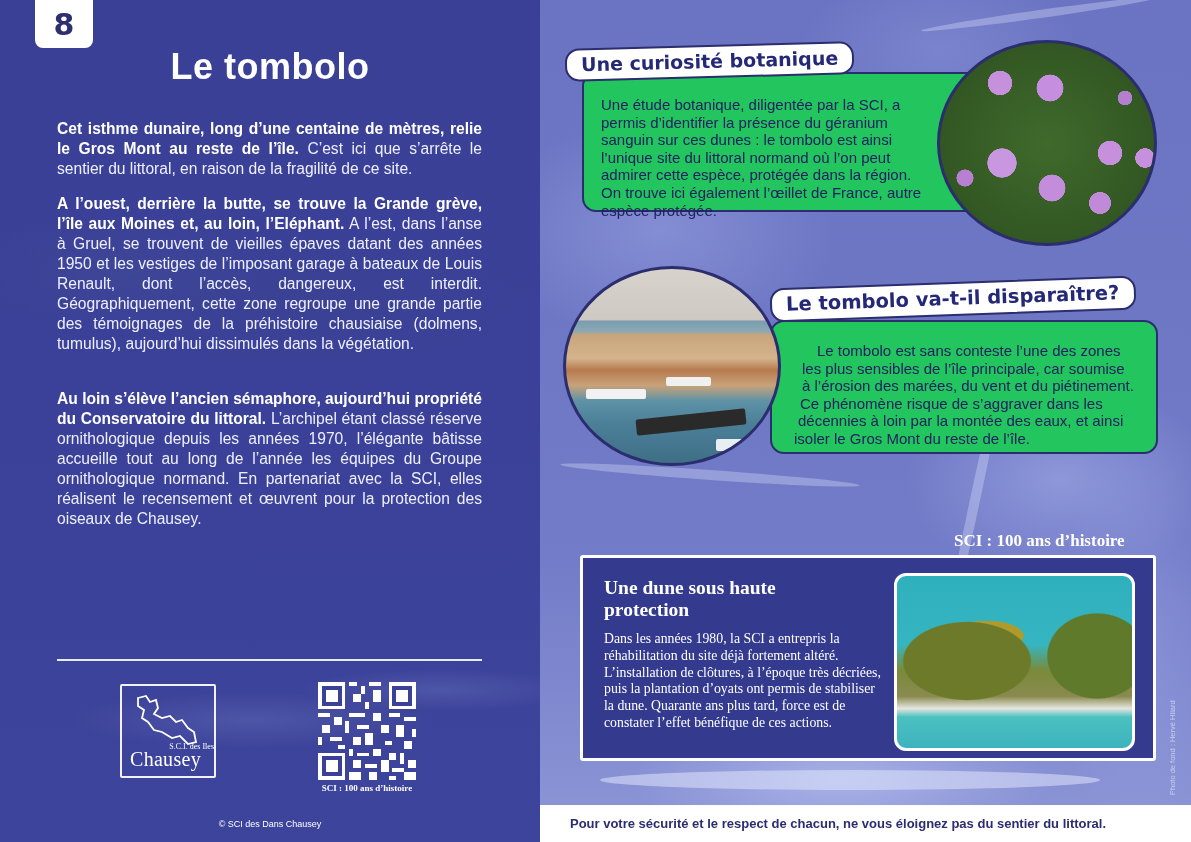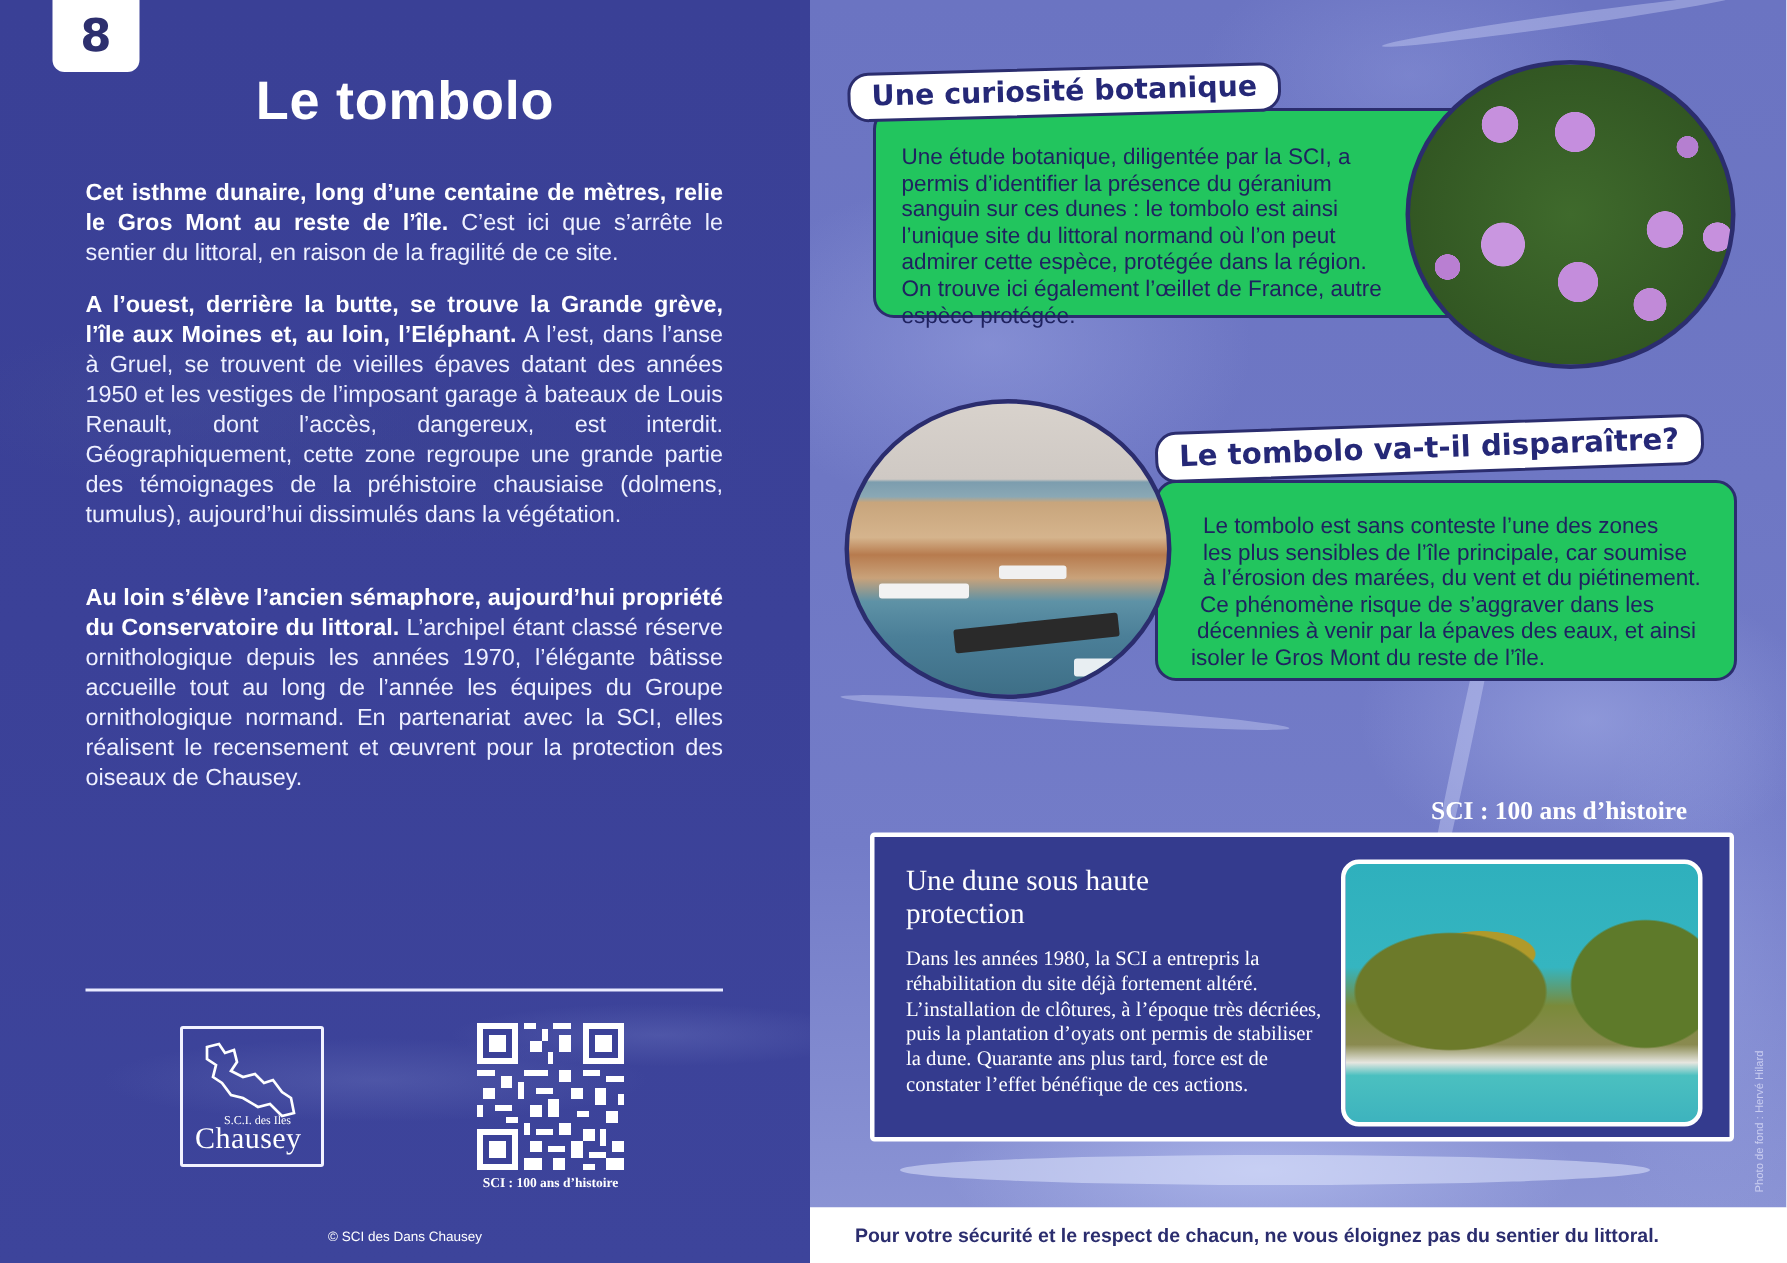--- a/index.html
+++ b/index.html
@@ -36,21 +36,21 @@
   .p1 { top: 119px; }
   .p2 { top: 194px; }
   .p3 { top: 389px; }
   .divider { position: absolute; left: 57px; top: 659px; width: 425px; height: 2px; background: #e8eaff; }
   .logo {
     position: absolute; left: 120px; top: 684px; width: 96px; height: 94px;
     border: 2px solid #f2f2ff; border-radius: 2px;
   }
   .logo svg { position: absolute; left: 10px; top: 6px; }
   .logo-small {
-    position: absolute; right: 20px; top: 56px; font-family: "Liberation Serif", serif;
+    position: absolute; right: 0; top: 56px; font-family: "Liberation Serif", serif;
     font-size: 8px; color: #fff;
   }
   .logo-big {
     position: absolute; left: 8px; top: 62px; font-family: "Liberation Serif", serif;
     font-size: 20px; color: #fff; letter-spacing: 0.3px;
   }
   .qr { position: absolute; left: 318px; top: 682px; width: 98px; height: 98px; }
   .qr-caption {
     position: absolute; left: 300px; width: 134px; top: 783px; text-align: center;
     font-family: "Liberation Serif", serif; font-weight: bold; font-size: 9px; color: #fff;
@@ -115,21 +115,21 @@
   .sci-label {
     position: absolute; left: 954px; top: 531px; font-family: "Liberation Serif", serif;
     font-weight: bold; font-size: 17px; color: #fff; white-space: nowrap;
   }
   .dune-box {
     position: absolute; left: 580px; top: 555px; width: 576px; height: 206px;
     background: #343b8e; border: 3px solid #fff; border-radius: 3px;
   }
   .dune-title {
     position: absolute; left: 21px; top: 19px; width: 240px;
-    font-family: "Liberation Serif", serif; font-weight: normal; font-size: 19.5px; line-height: 22px; color: #fff;
+    font-family: "Liberation Serif", serif; font-weight: bold; font-size: 19.5px; line-height: 22px; color: #fff;
   }
   .dune-text {
     position: absolute; left: 21px; top: 73px; width: 280px;
     font-family: "Liberation Serif", serif; font-size: 13.8px; line-height: 16.8px; color: #fff;
   }
   .aerial {
     position: absolute; left: 311px; top: 15px; width: 241px; height: 178px;
     border: 3px solid #fff; border-radius: 12px; overflow: hidden;
     background:
       radial-gradient(ellipse 90px 55px at 70px 85px, #6c7a2a 70%, transparent 72%),
@@ -234,25 +234,25 @@
   <div class="streak" style="left:60px;top:770px;width:500px;height:20px;background:rgba(230,235,255,0.5);"></div>
 </div>
 
 <div class="card card1">
   <div style="width:330px;">Une étude botanique, diligentée par la SCI, a permis d’identifier la présence du géranium sanguin sur ces dunes : le tombolo est ainsi l’unique site du littoral normand où l’on peut admirer cette espèce, protégée dans la région. On trouve ici également l’œillet de France, autre espèce protégée.</div>
 </div>
 <div class="tab-title tab1">Une curiosité botanique</div>
 <div class="circle circle-flowers"></div>
 
 <div class="card card2">
-  <span class="ln" style="margin-left:8px">Le tombolo est sans conteste l’une des zones</span>
+  <span class="ln" style="margin-left:23px">Le tombolo est sans conteste l’une des zones</span>
   <span class="ln" style="margin-left:8px"> les plus sensibles de l’île principale, car soumise</span>
   <span class="ln" style="margin-left:8px"> à l’érosion des marées, du vent et du piétinement.</span>
   <span class="ln" style="margin-left:6px"> Ce phénomène risque de s’aggraver dans les</span>
-  <span class="ln" style="margin-left:4px"> décennies à venir par la épaves des eaux, et ainsi</span>
+  <span class="ln" style="margin-left:4px"> décennies à loin par la montée des eaux, et ainsi</span>
   <span class="ln" style="margin-left:0px">isoler le Gros Mont du reste de l’île.</span>
 </div>
 <div class="tab-title tab2">Le tombolo va-t-il disparaître?</div>
 <div class="circle circle-tombolo">
   <div class="boat" style="left:70px;top:145px;width:110px;height:16px;transform:rotate(-6deg);"></div>
   <div class="boat" style="left:150px;top:170px;width:40px;height:12px;background:#e8eef2;"></div>
   <div class="boat" style="left:20px;top:120px;width:60px;height:10px;background:#f2f2f2;"></div>
   <div class="boat" style="left:100px;top:108px;width:45px;height:9px;background:#f0f0f0;"></div>
 </div>
 

